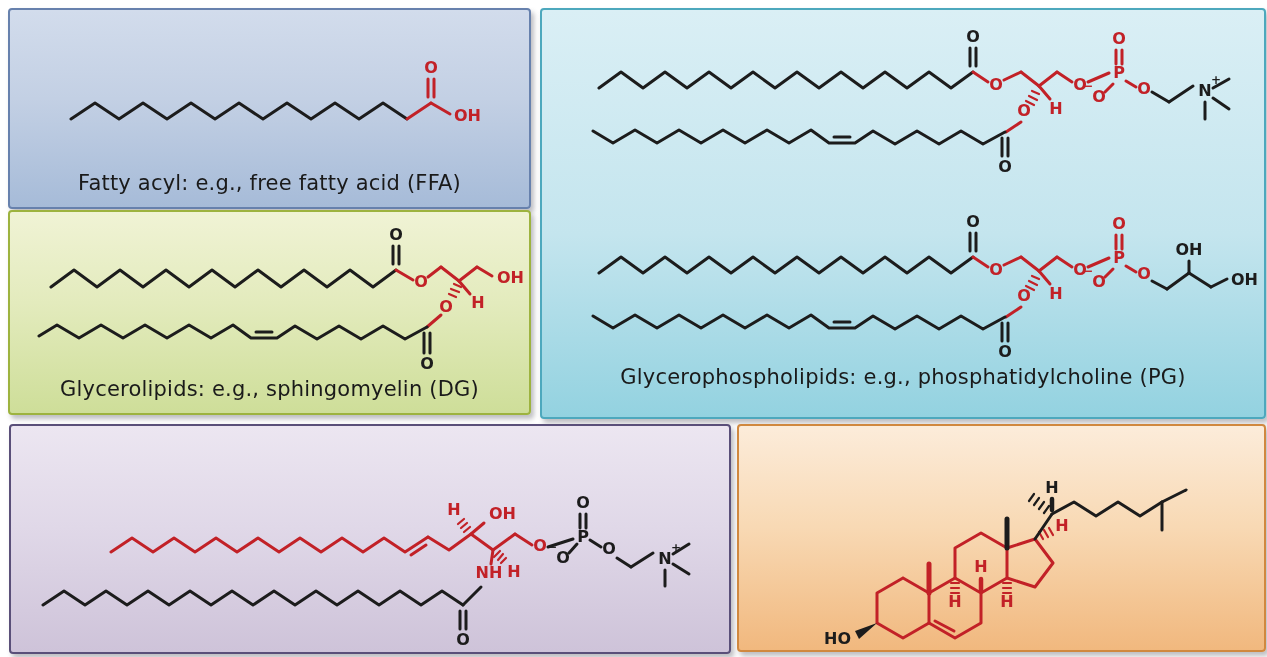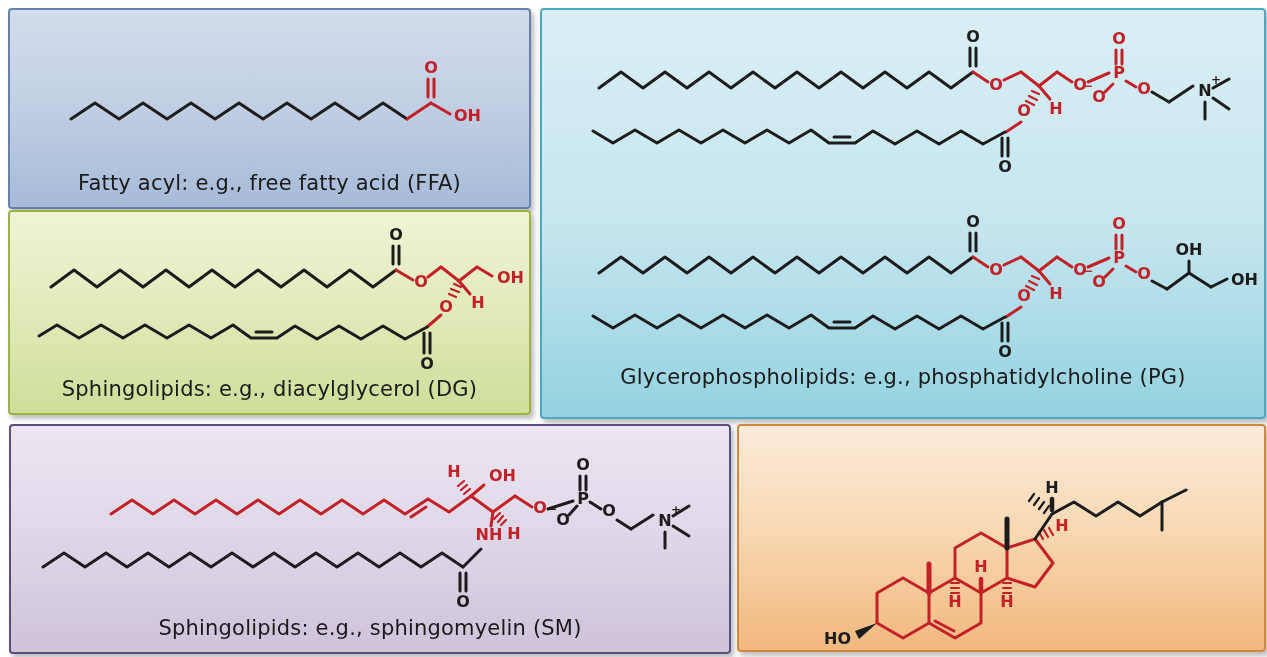--- a/index.html
+++ b/index.html
@@ -87,21 +87,21 @@
         <line class="bond red" x1="428" y1="100" x2="414" y2="112"></line>
       </g>
       <g>
         <line class="bond" x1="411" y1="118" x2="411" y2="138"></line>
         <line class="bond" x1="417" y1="118" x2="417" y2="138"></line>
         <text class="atom" x="414" y="154">O</text>
         <polyline class="bond" points="414,112 392,124 370,111 348,124 326,111 304,124 282,111 264,123 238,123 220,110 198,123 176,110 154,123 132,110 110,123 88,110 66,123 44,110 26,121"></polyline>
         <line class="bond" x1="259" y1="117" x2="243" y2="117"></line>
       </g>
     </svg>
-    <div class="caption">Sphingolipids: e.g., diacylglycerol (DG)</div>
+    <div class="caption">Glycerolipids: e.g., sphingomyelin (DG)</div>
   </div>
 
   <div class="panel panel-gpl">
 
     <div class="subpanel">
       <svg width="712" height="152" viewBox="0 0 712 152">
         <g>
           <polyline class="bond" points="52,62 74,46 96,62 118,46 140,62 162,46 184,62 206,46 228,62 250,46 272,62 294,46 316,62 338,46 360,62 382,46 404,62 426,46"></polyline>
           <line class="bond" x1="423" y1="40" x2="423" y2="22"></line>
           <line class="bond" x1="429" y1="40" x2="429" y2="22"></line>
@@ -252,21 +252,20 @@
         <line class="bond" x1="652" y1="96" x2="652" y2="112"></line>
       </g>
       <g>
         <polyline class="bond" points="30,131 51,117 72,131 93,117 114,131 135,117 156,131 177,117 198,131 219,117 240,131 261,117 282,131 303,117 324,131 345,117 366,131 387,117 408,131 429,117 450,131"></polyline>
         <line class="bond" x1="450" y1="131" x2="468" y2="113"></line>
         <line class="bond" x1="447" y1="137" x2="447" y2="155"></line>
         <line class="bond" x1="453" y1="137" x2="453" y2="155"></line>
         <text class="atom" x="450" y="171">O</text>
       </g>
     </svg>
-    <div class="caption">Sphingolipids: e.g., sphingomyelin (SM)</div>
   </div>
 
   <div class="panel panel-sterol">
     <svg width="520" height="182" viewBox="0 0 520 182">
       <g>
         <polyline class="bond red" points="161,110 135,125 135,155 161,170 187,155 187,125 161,110"></polyline>
         <path class="bond red" d="M187,155 L213,170 L239,155 L239,125 L213,110 L187,125"></path>
         <path class="bond red" d="M213,110 L213,80 L239,65 L265,80 L265,110 L239,125"></path>
         <path class="bond red" d="M265,80 L293,71 L311,95 L293,119 L265,110"></path>
         <line class="bond red" x1="193" y1="153" x2="212" y2="163"></line>

